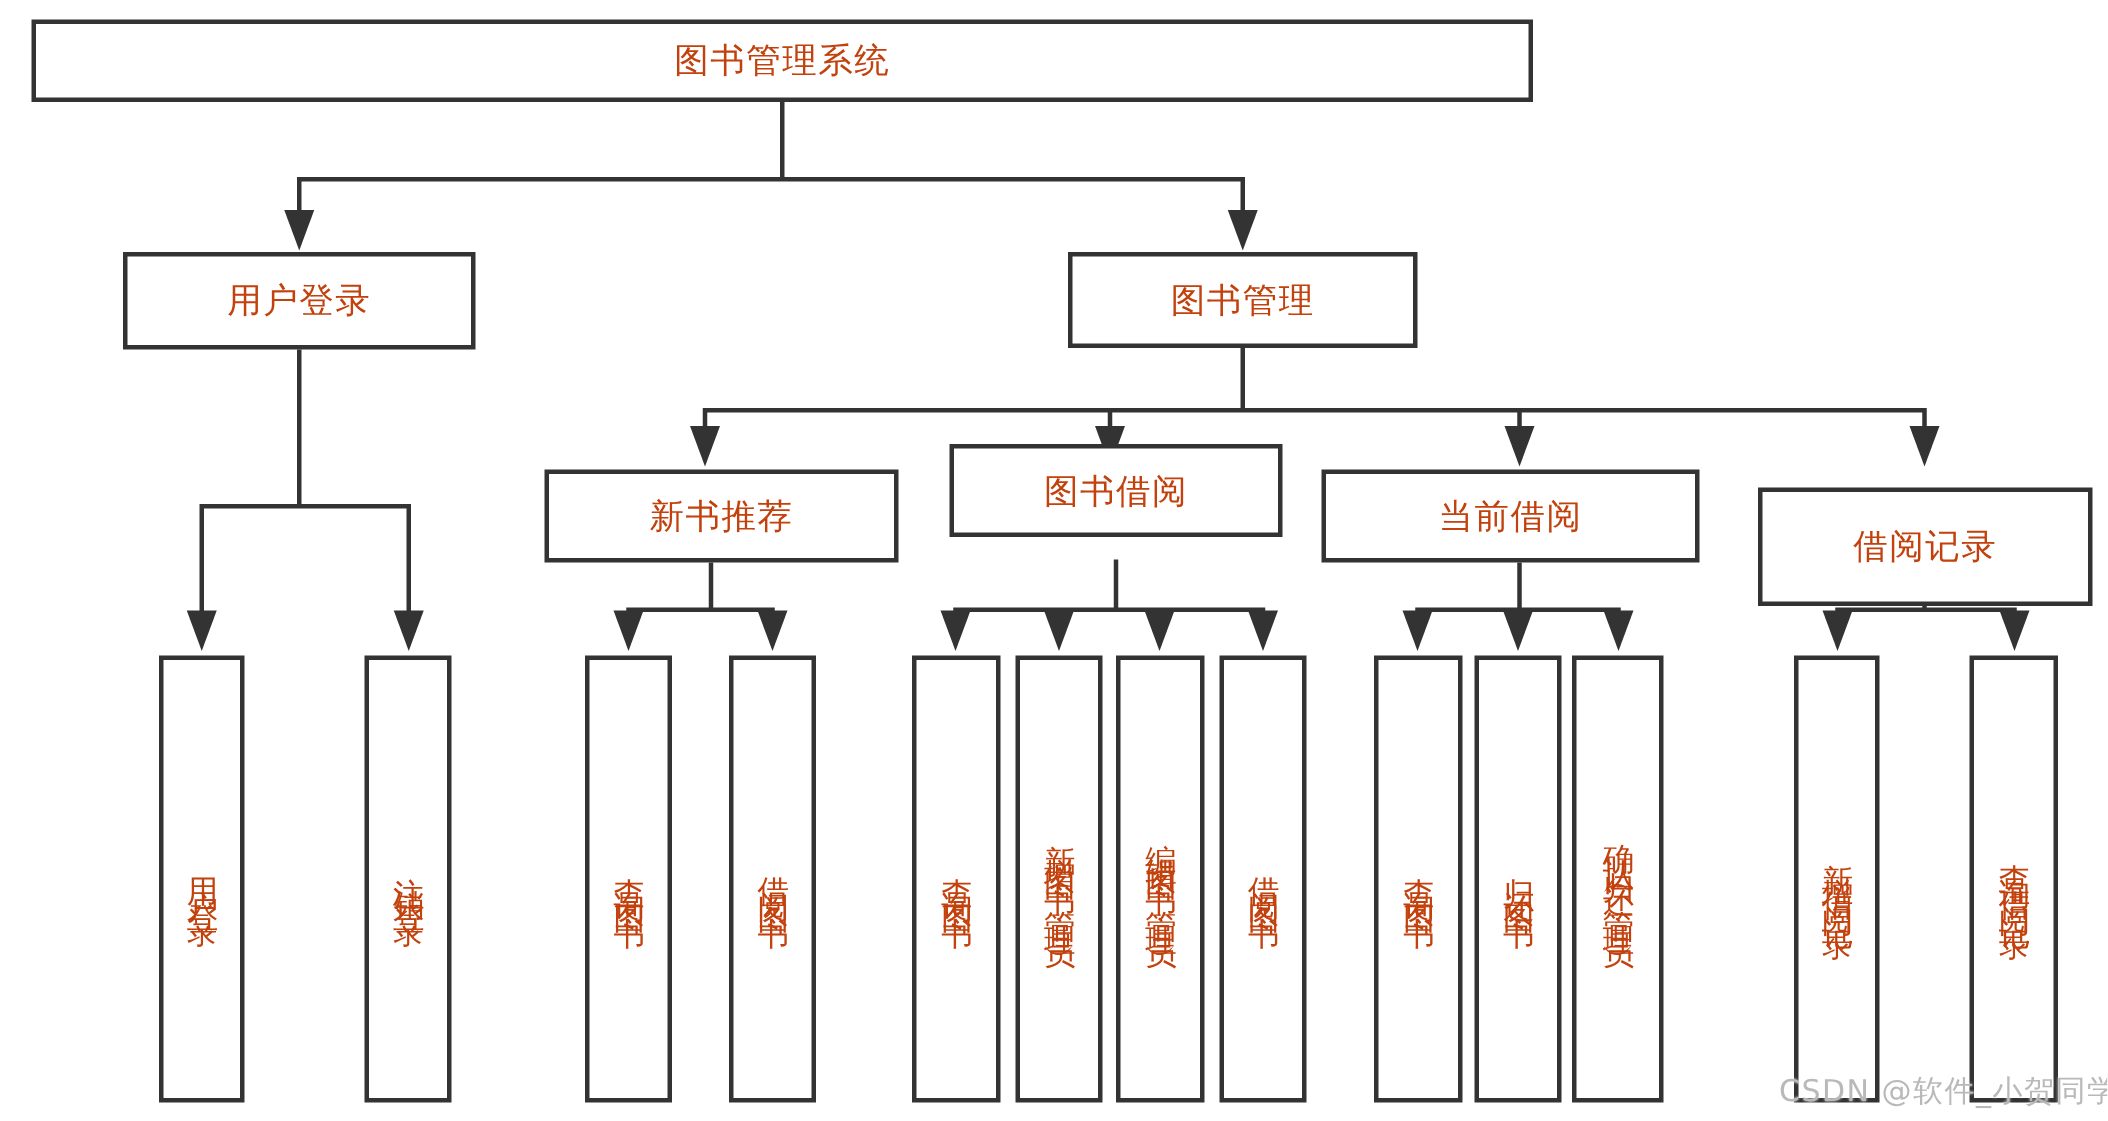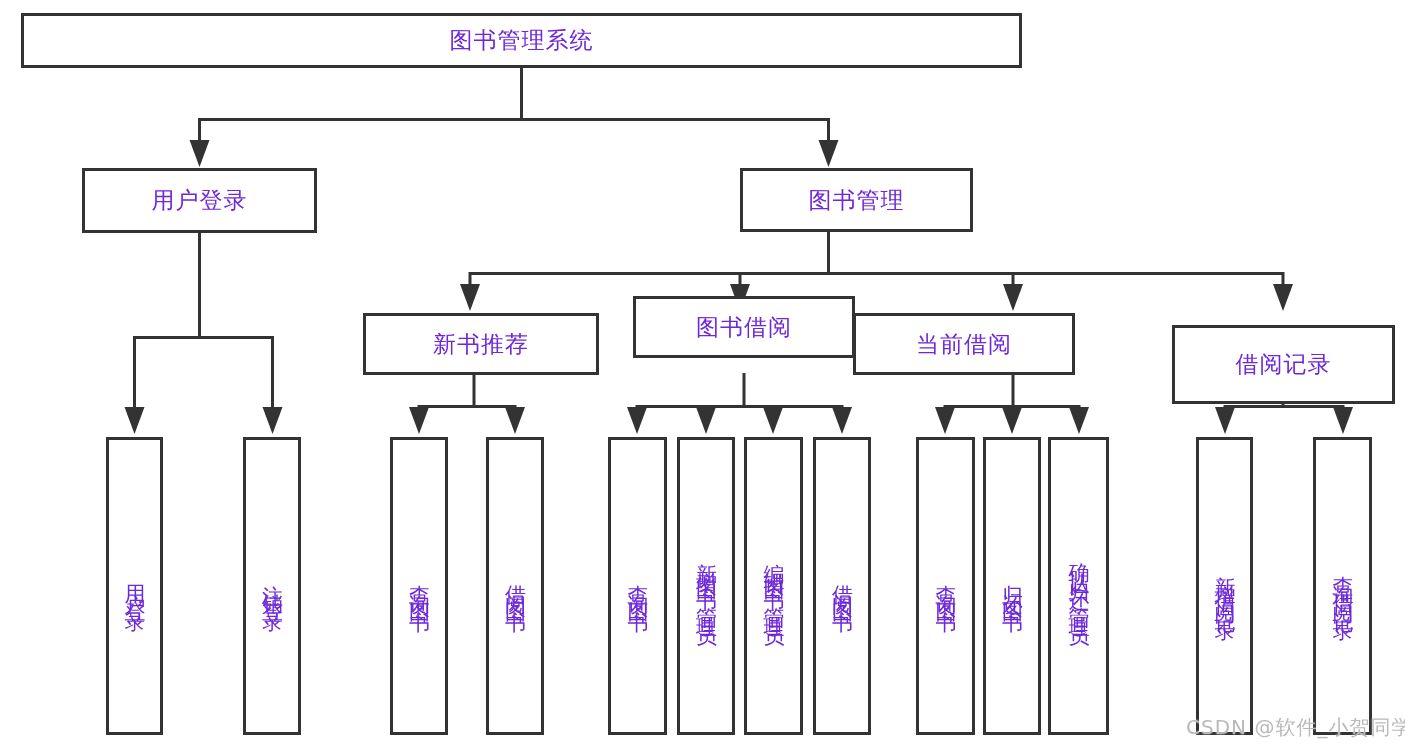--- a/index.html
+++ b/index.html
@@ -15,21 +15,21 @@
     position: absolute;
     left: 0; top: 0;
     width: 1405px; height: 747px;
     pointer-events: none;
   }
   .box {
     position: absolute;
     box-sizing: border-box;
     border: 3px solid #333333;
     background: #ffffff;
-    color: #6d28d9;
+    color: #c2410c;
     display: flex;
     align-items: center;
     justify-content: center;
   }
   .hbox { font-size: 23px; letter-spacing: 1px; }
   .root-box { font-size: 23px; }
   .vbox span {
     writing-mode: vertical-rl;
     text-orientation: mixed;
     font-size: 21px;
@@ -109,25 +109,25 @@
       <polygon points="1069,407 1089,407 1079,434"></polygon>
 
       <polygon points="1215,407 1235,407 1225,434"></polygon>
       <polygon points="1333,407 1353,407 1343,434"></polygon>
     </g>
   </svg>
 
   <div class="box hbox root-box" style="left:21px;top:13px;width:1001px;height:55px">图书管理系统</div>
 
   <div class="box hbox" style="left:82px;top:168px;width:235px;height:65px">用户登录</div>
-  <div class="box hbox" style="left:740px;top:168px;width:233px;height:64px">图书管理</div>
+  <div class="box hbox" style="left:712px;top:168px;width:233px;height:64px">图书管理</div>
 
   <div class="box hbox" style="left:363px;top:313px;width:236px;height:62px">新书推荐</div>
   <div class="box hbox" style="left:633px;top:296px;width:222px;height:62px">图书借阅</div>
-  <div class="box hbox" style="left:853px;top:313px;width:222px;height:62px">当前借阅</div>
+  <div class="box hbox" style="left:881px;top:313px;width:252px;height:62px">当前借阅</div>
   <div class="box hbox" style="left:1172px;top:325px;width:223px;height:79px">借阅记录</div>
 
   <div class="box vbox" style="left:106px;top:437px;width:57px;height:298px">
     <span>用户登录</span>
   </div>
   <div class="box vbox" style="left:243px;top:437px;width:58px;height:298px">
     <span>注销登录</span>
   </div>
 
   <div class="box vbox" style="left:390px;top:437px;width:58px;height:298px">

